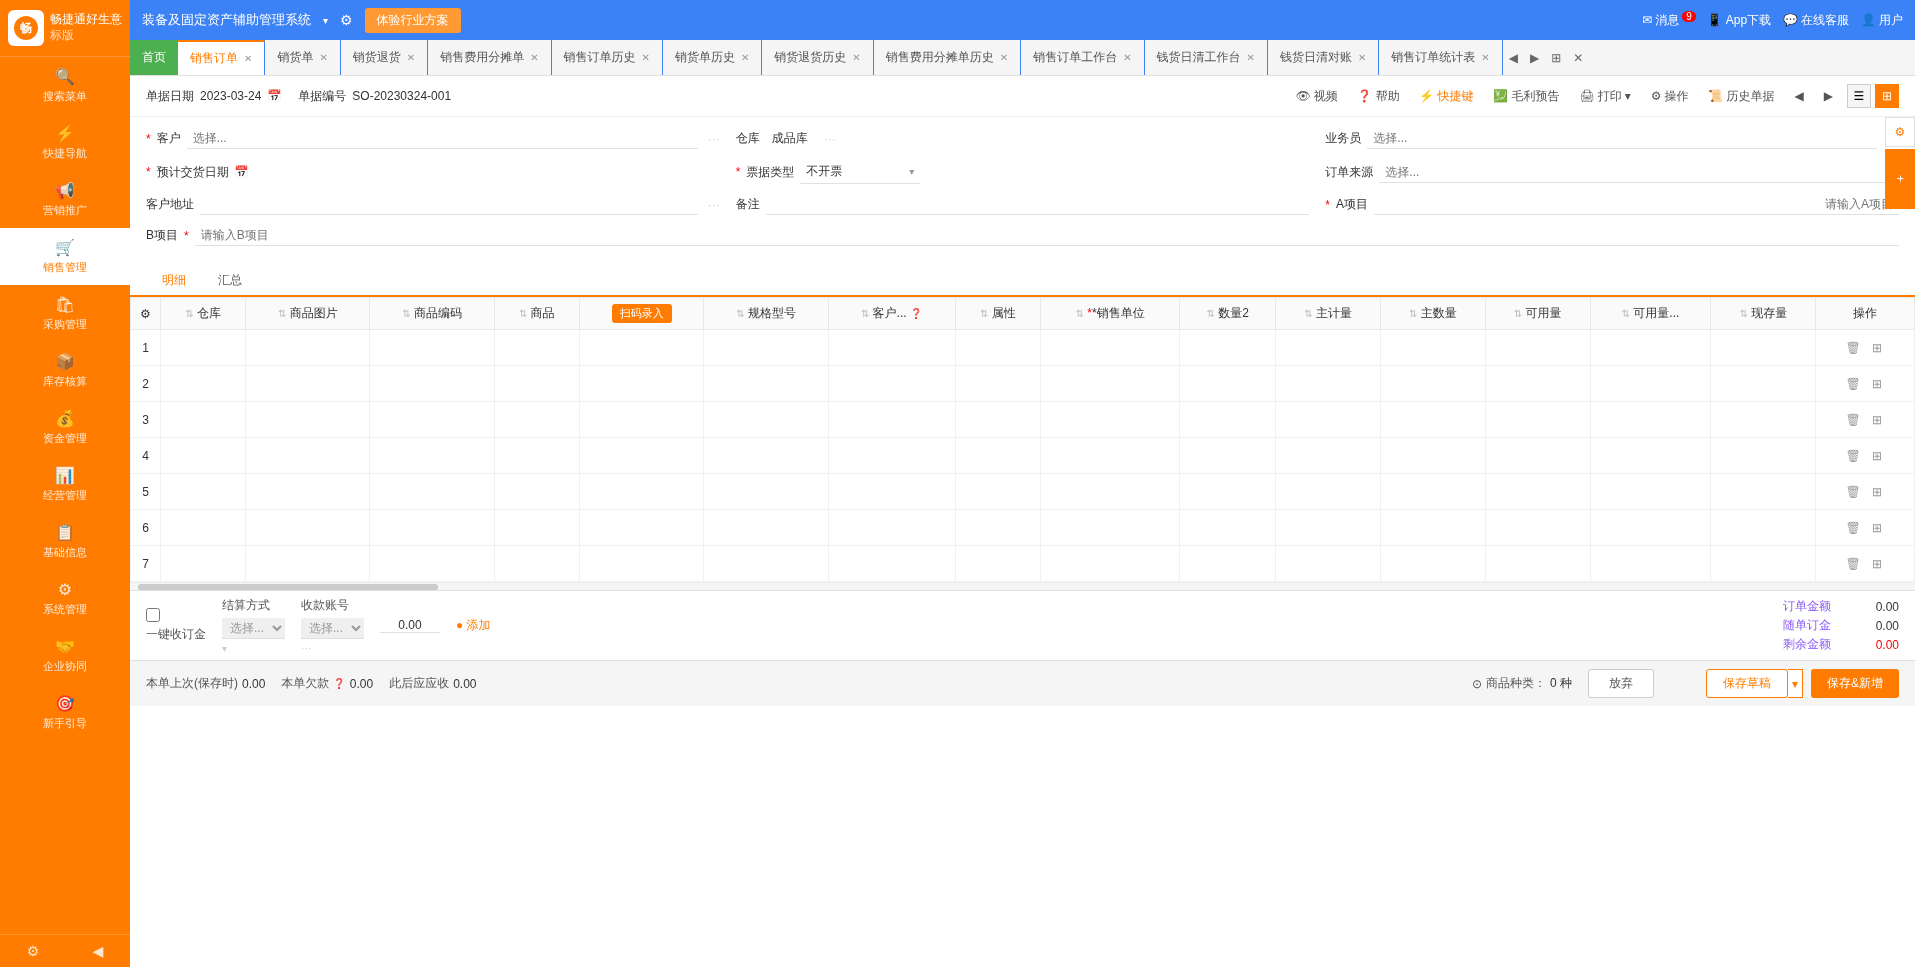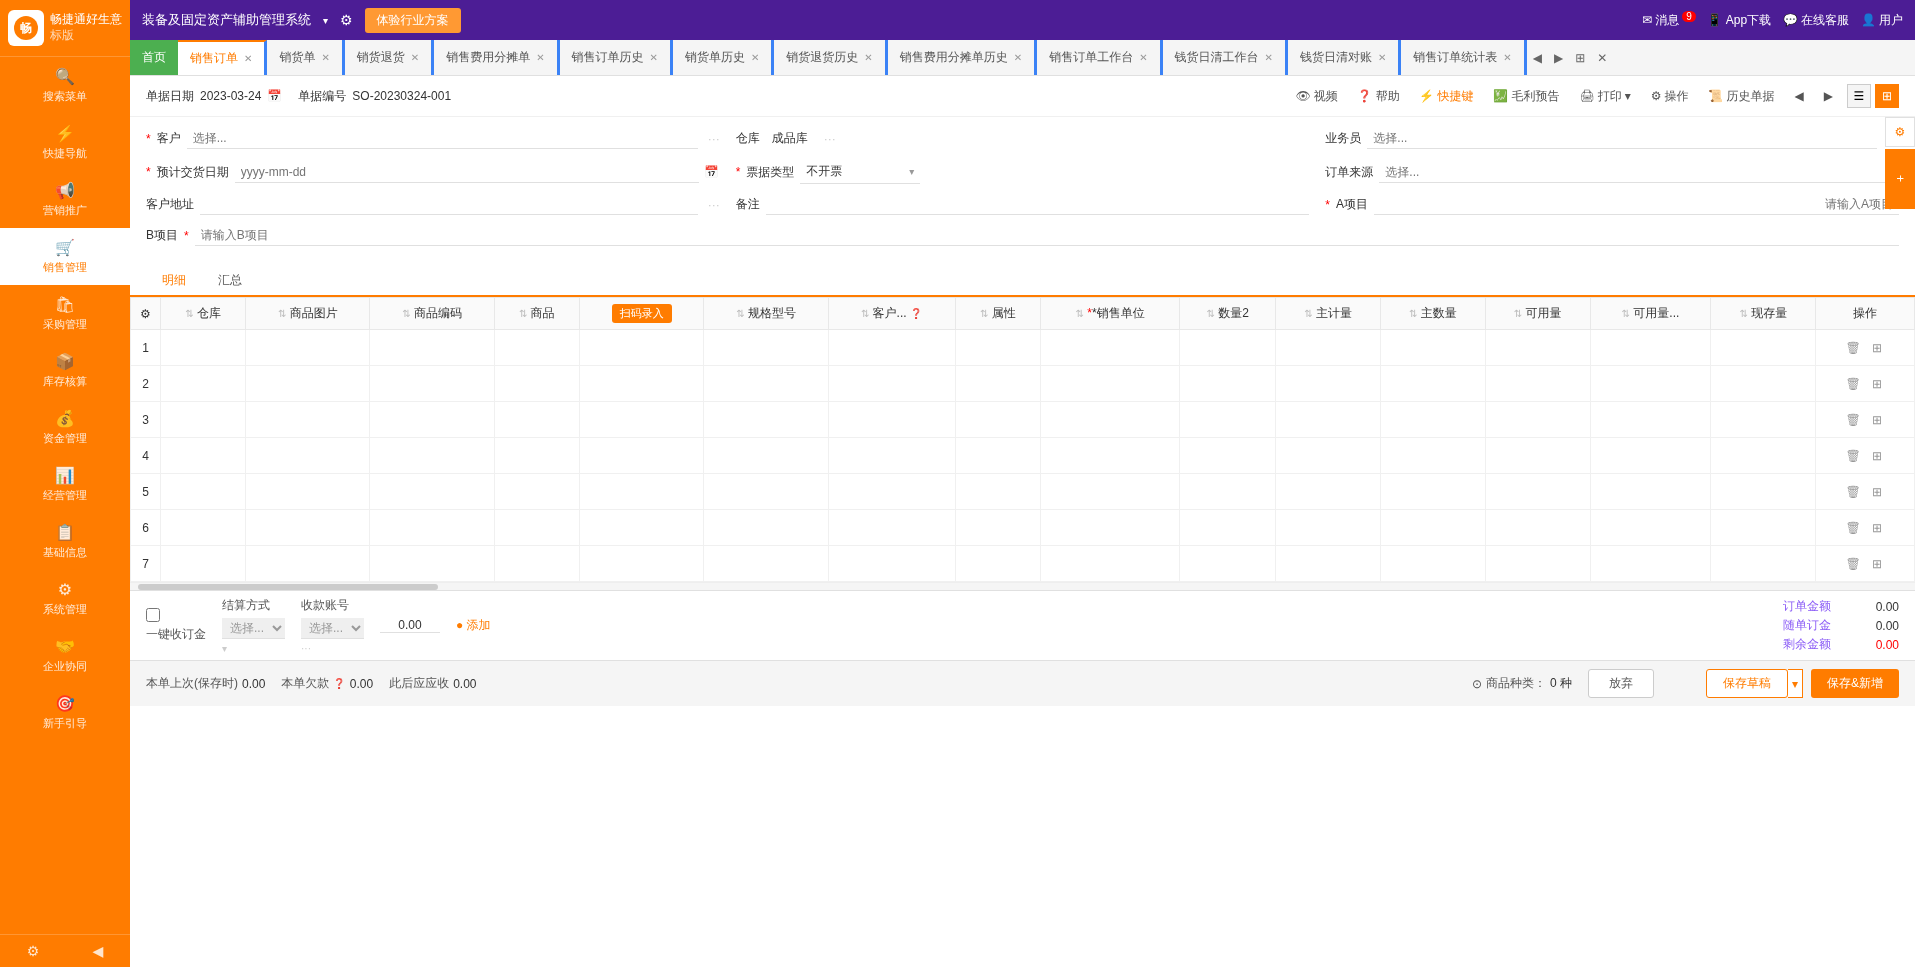--- a/index.html
+++ b/index.html
@@ -16,33 +16,33 @@
     .nav-item.active { background: #fff; color: #ff7c00; }
     .nav-item .nav-icon { font-size: 16px; }
     .nav-item .nav-label { font-size: 11px; }
     .sidebar-bottom { width: 100%; padding: 8px 0; border-top: 1px solid rgba(255,255,255,0.2); display: flex; justify-content: space-around; align-items: center; }
     .sidebar-bottom-icon { color: rgba(255,255,255,0.8); cursor: pointer; font-size: 14px; }
 
     
     .main { flex: 1; display: flex; flex-direction: column; overflow: hidden; }
 
     
-    .top-header { background: #4c1d95; height: 40px; display: flex; align-items: center; padding: 0 12px; gap: 8px; flex-shrink: 0; }
+    .top-header { background: #3b82f6; height: 40px; display: flex; align-items: center; padding: 0 12px; gap: 8px; flex-shrink: 0; }
     .system-title { color: white; font-size: 13px; margin-right: 4px; }
     .header-dropdown-icon { color: white; font-size: 10px; }
     .header-gear { color: white; font-size: 14px; cursor: pointer; padding: 4px; }
     .header-plan-btn { background: #ff9933; border: none; color: white; padding: 4px 12px; border-radius: 3px; cursor: pointer; font-size: 12px; }
     .header-spacer { flex: 1; }
     .header-right { display: flex; align-items: center; gap: 12px; color: white; font-size: 12px; }
     .header-right-item { display: flex; align-items: center; gap: 3px; cursor: pointer; }
     .badge { background: red; color: white; border-radius: 8px; padding: 0 4px; font-size: 10px; position: relative; top: -4px; }
 
     
     .tabs-bar { background: #f5f5f5; border-bottom: 1px solid #e0e0e0; display: flex; align-items: center; flex-shrink: 0; overflow-x: auto; height: 36px; }
-    .tab { padding: 0 12px; height: 36px; display: flex; align-items: center; gap: 4px; cursor: pointer; white-space: nowrap; border-right: 3px solid #3b82f6; font-size: 12px; color: #555; flex-shrink: 0; }
+    .tab { padding: 0 12px; height: 36px; display: flex; align-items: center; gap: 4px; cursor: pointer; white-space: nowrap; border-right: 1px solid #3b82f6; font-size: 12px; color: #555; flex-shrink: 0; }
     .tab.active { background: white; color: #ff7c00; border-top: 2px solid #ff7c00; }
     .tab .close-x { color: #999; font-size: 10px; margin-left: 2px; }
     .tab-nav-btn { padding: 0 6px; height: 36px; display: flex; align-items: center; cursor: pointer; color: #666; flex-shrink: 0; }
     .home-tab { background: #4CAF50; color: white; padding: 0 12px; height: 36px; display: flex; align-items: center; cursor: pointer; flex-shrink: 0; }
 
     
     .content { flex: 1; background: white; overflow: hidden; display: flex; flex-direction: column; }
 
     
     .form-header { padding: 8px 16px; display: flex; align-items: center; gap: 16px; border-bottom: 1px solid #f0f0f0; flex-shrink: 0; background: white; }
@@ -358,21 +358,20 @@
                 <span class="field-label">业务员</span>
                 <input class="field-input" placeholder="选择..." style="">
                 <span class="field-dots">···</span>
               </div>
             </div>
 
             <div class="form-row">
               <div class="field-item">
                 <span class="required-star">*</span>
                 <span class="field-label">预计交货日期</span>
-                <input class="field-input" style="min-width: 140px;" placeholder="yyyy-mm-dd">
                 <span class="calendar-icon">📅</span>
               </div>
               <div class="field-item">
                 <span class="required-star">*</span>
                 <span class="field-label">票据类型</span>
                 <div class="field-select">
                   <span class="field-select-value">不开票</span>
                   <span class="chevron-down">▾</span>
                 </div>
               </div>

